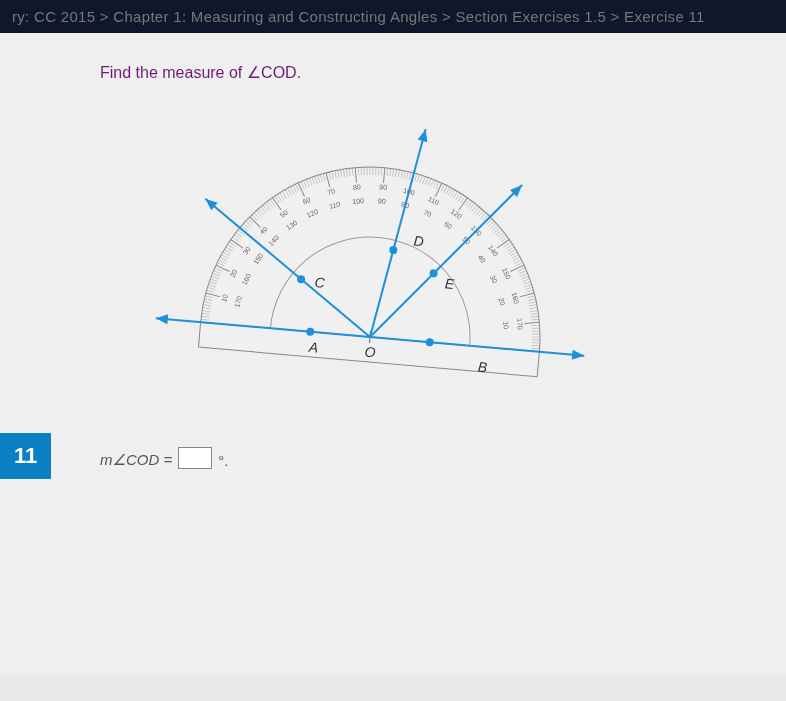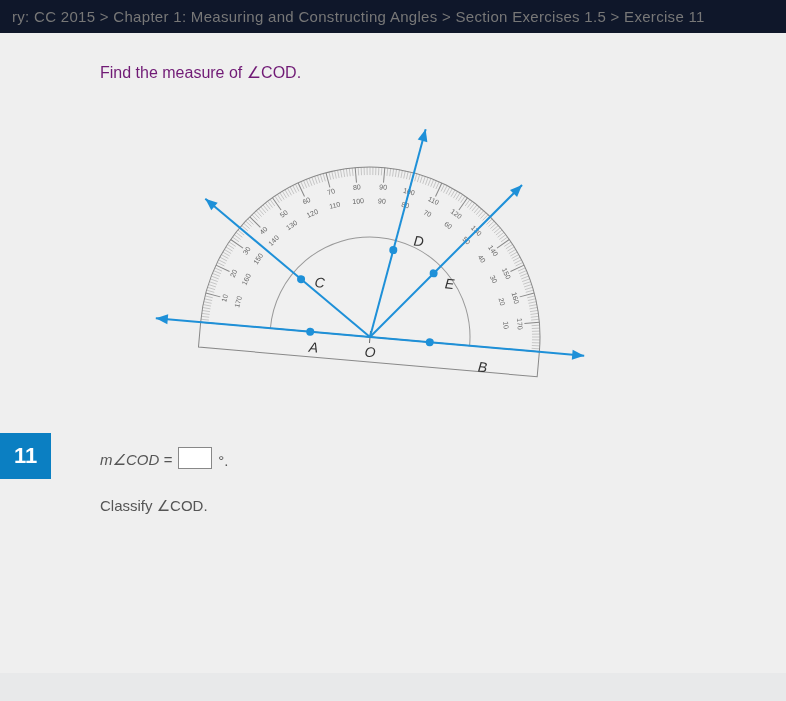--- a/index.html
+++ b/index.html
@@ -377,16 +377,15 @@
       </g>
     </svg>
   </div>
 
   <div class="q-row">
     <span>m∠COD =</span>
     <span class="answer-box"></span>
     <span class="plain">°.</span>
   </div>
 
-  <div class="classify-title">Classify ∠COD.</div>
 
 
 </div>
 
 </body></html>

